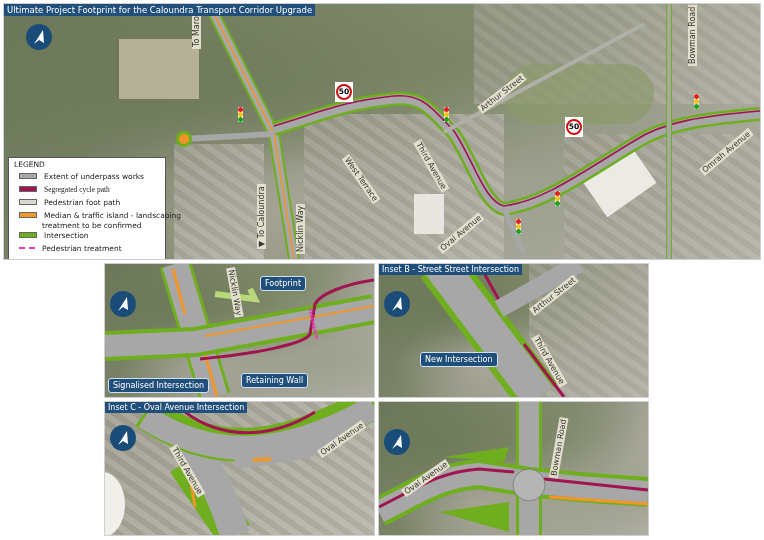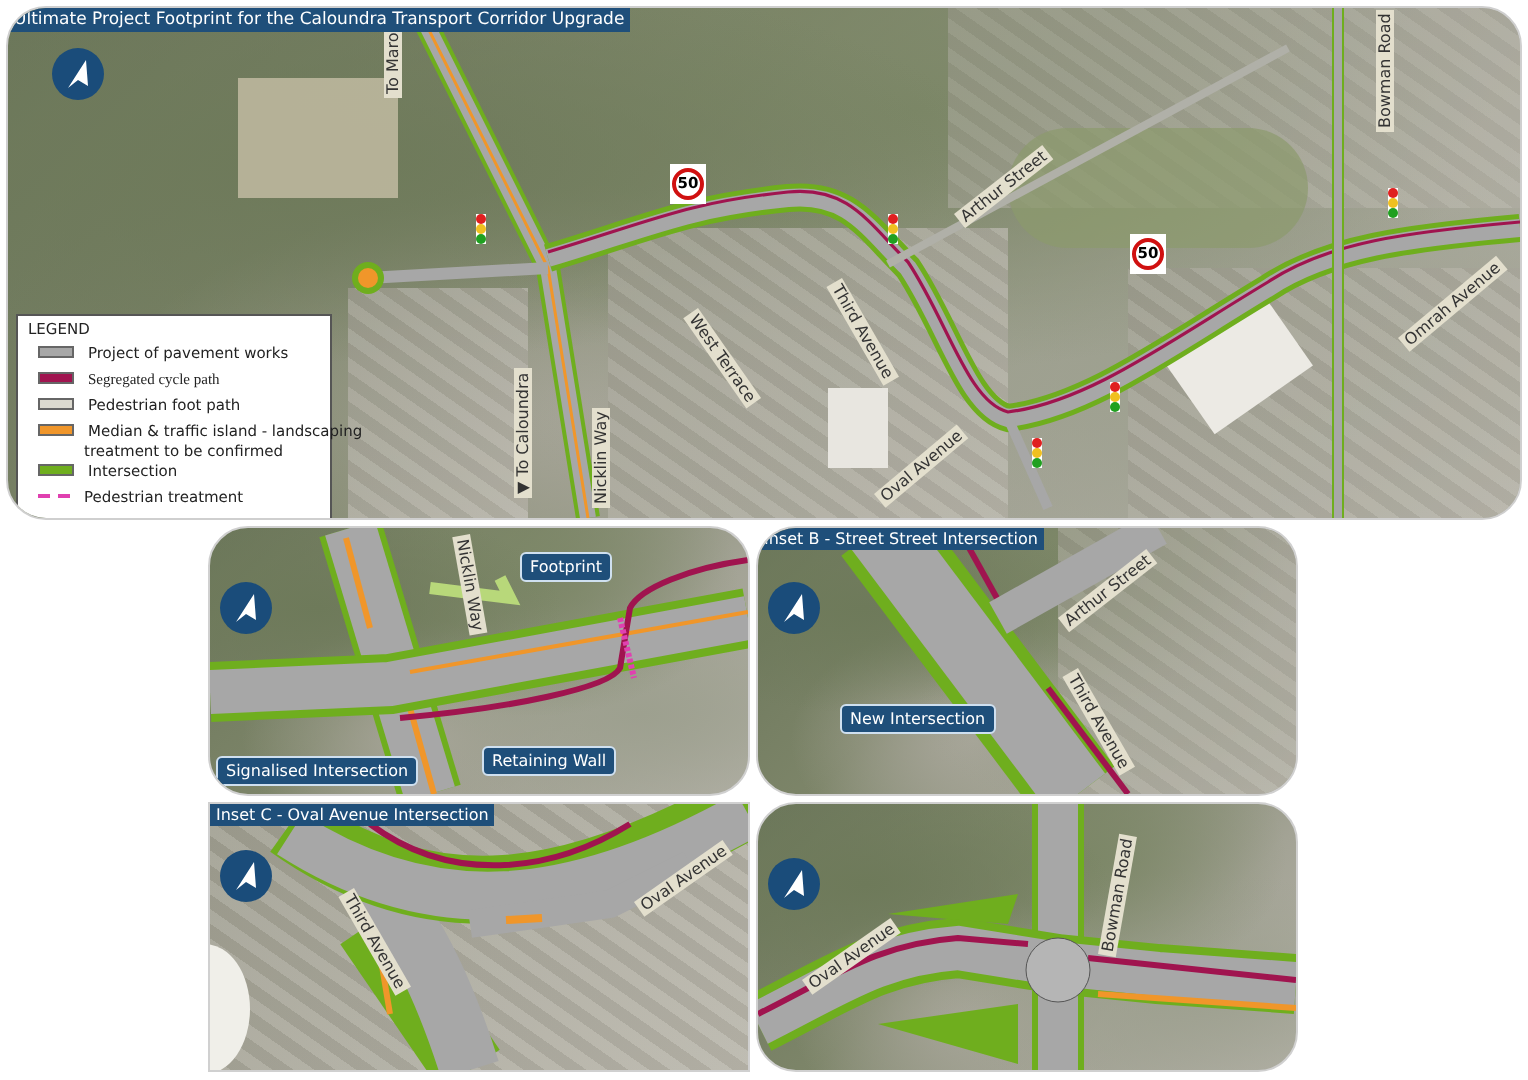--- a/index.html
+++ b/index.html
@@ -5,21 +5,20 @@
   html, body { margin:0; padding:0; background:#ffffff; }
   body { width:764px; height:540px; position:relative; overflow:hidden; font-family:"DejaVu Sans", sans-serif; }
 
   .aerial {
     background:
       radial-gradient(ellipse at 20% 30%, #6e7a5a 0%, transparent 40%),
       radial-gradient(ellipse at 60% 20%, #7c8767 0%, transparent 45%),
       radial-gradient(ellipse at 80% 70%, #9da08f 0%, transparent 45%),
       radial-gradient(ellipse at 40% 80%, #a8a69a 0%, transparent 40%),
       linear-gradient(135deg, #6b765a 0%, #7d8569 40%, #a3a395 70%, #b4b2a8 100%);
-    border-radius: 20px;
   }
   .urban {
     background:
       repeating-linear-gradient(35deg, rgba(255,255,255,0.10) 0 6px, rgba(0,0,0,0.04) 6px 12px),
       linear-gradient(135deg, #9e9d8f, #b8b5aa);
   }
 
   #main-map { position:absolute; left:3px; top:3px; width:756px; height:255px; overflow:hidden; border:1px solid #cfcfcf; }
   .title-bar { position:absolute; left:0; top:0; background:#1f4f7a; color:#ffffff; font-size:8.5px; padding:1px 3px; white-space:nowrap; z-index:5; }
 
@@ -128,21 +127,21 @@
   <div class="tlight" style="left:512px;top:215px;">
       <i style="background:#e02020"></i>
       <i style="background:#f0c020"></i>
       <i style="background:#20a020"></i>
     </div>
 
   <div class="legend">
     <div class="legend-title">LEGEND</div>
     <div class="legend-item" style="top:13px;">
       <span class="sw" style="background:#a7a7a7"></span>
-      <span class="lbl">Project of pavement works</span>
+      <span class="lbl">Extent of underpass works</span>
     </div>
     <div class="legend-item" style="top:26px;font-family:Liberation Serif, serif;">
       <span class="sw" style="background:#a0144f"></span>
       <span class="lbl">Segregated cycle path</span>
     </div>
     <div class="legend-item" style="top:39px;">
       <span class="sw" style="background:#dcdad0"></span>
       <span class="lbl">Pedestrian foot path</span>
     </div>
     <div class="legend-item" style="top:52px;">

